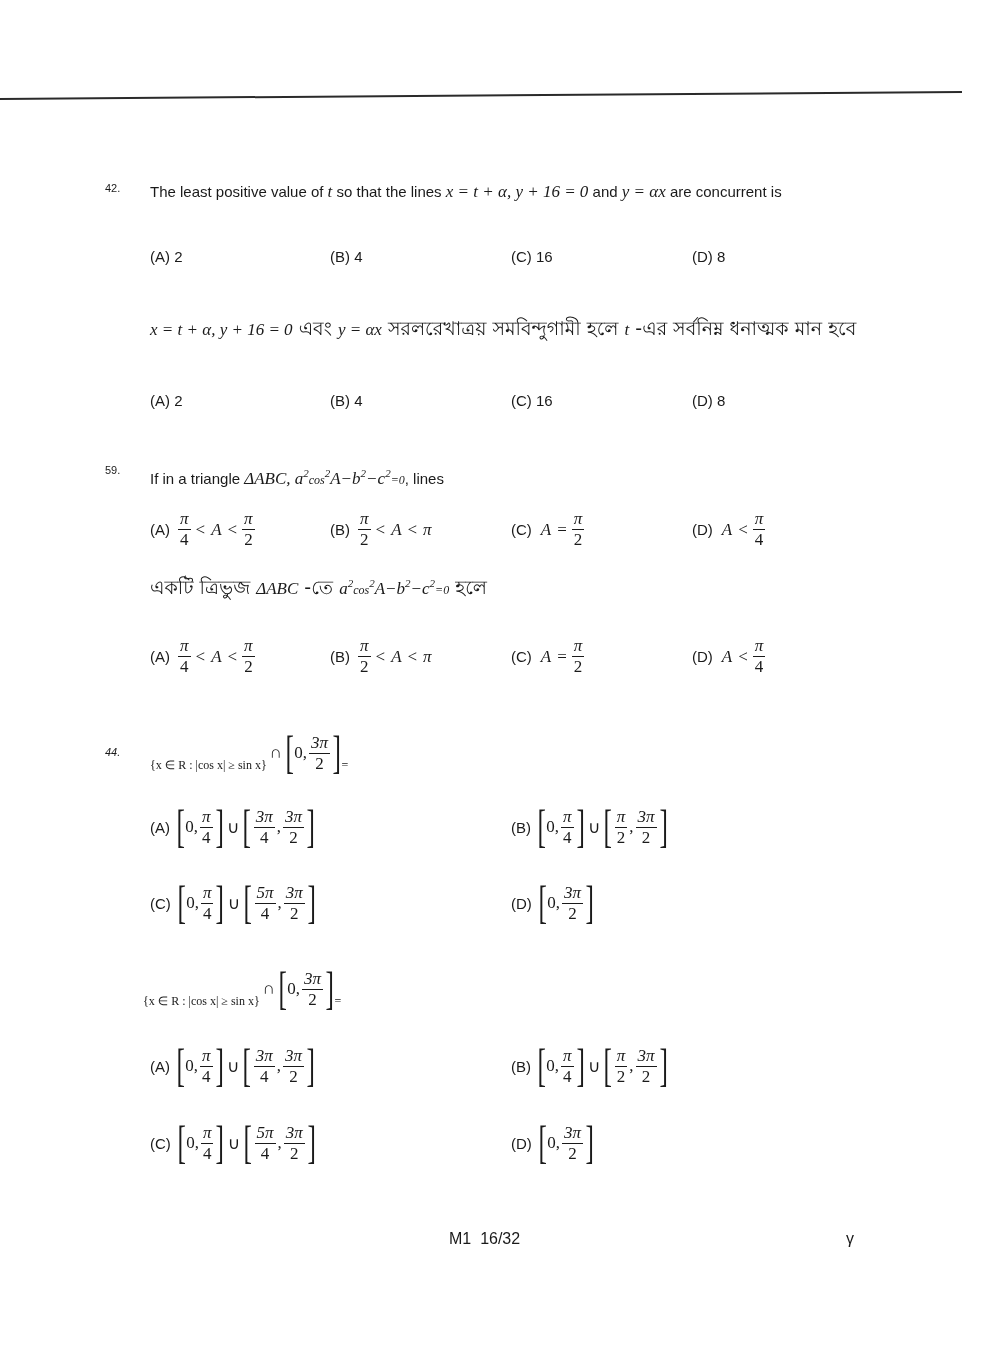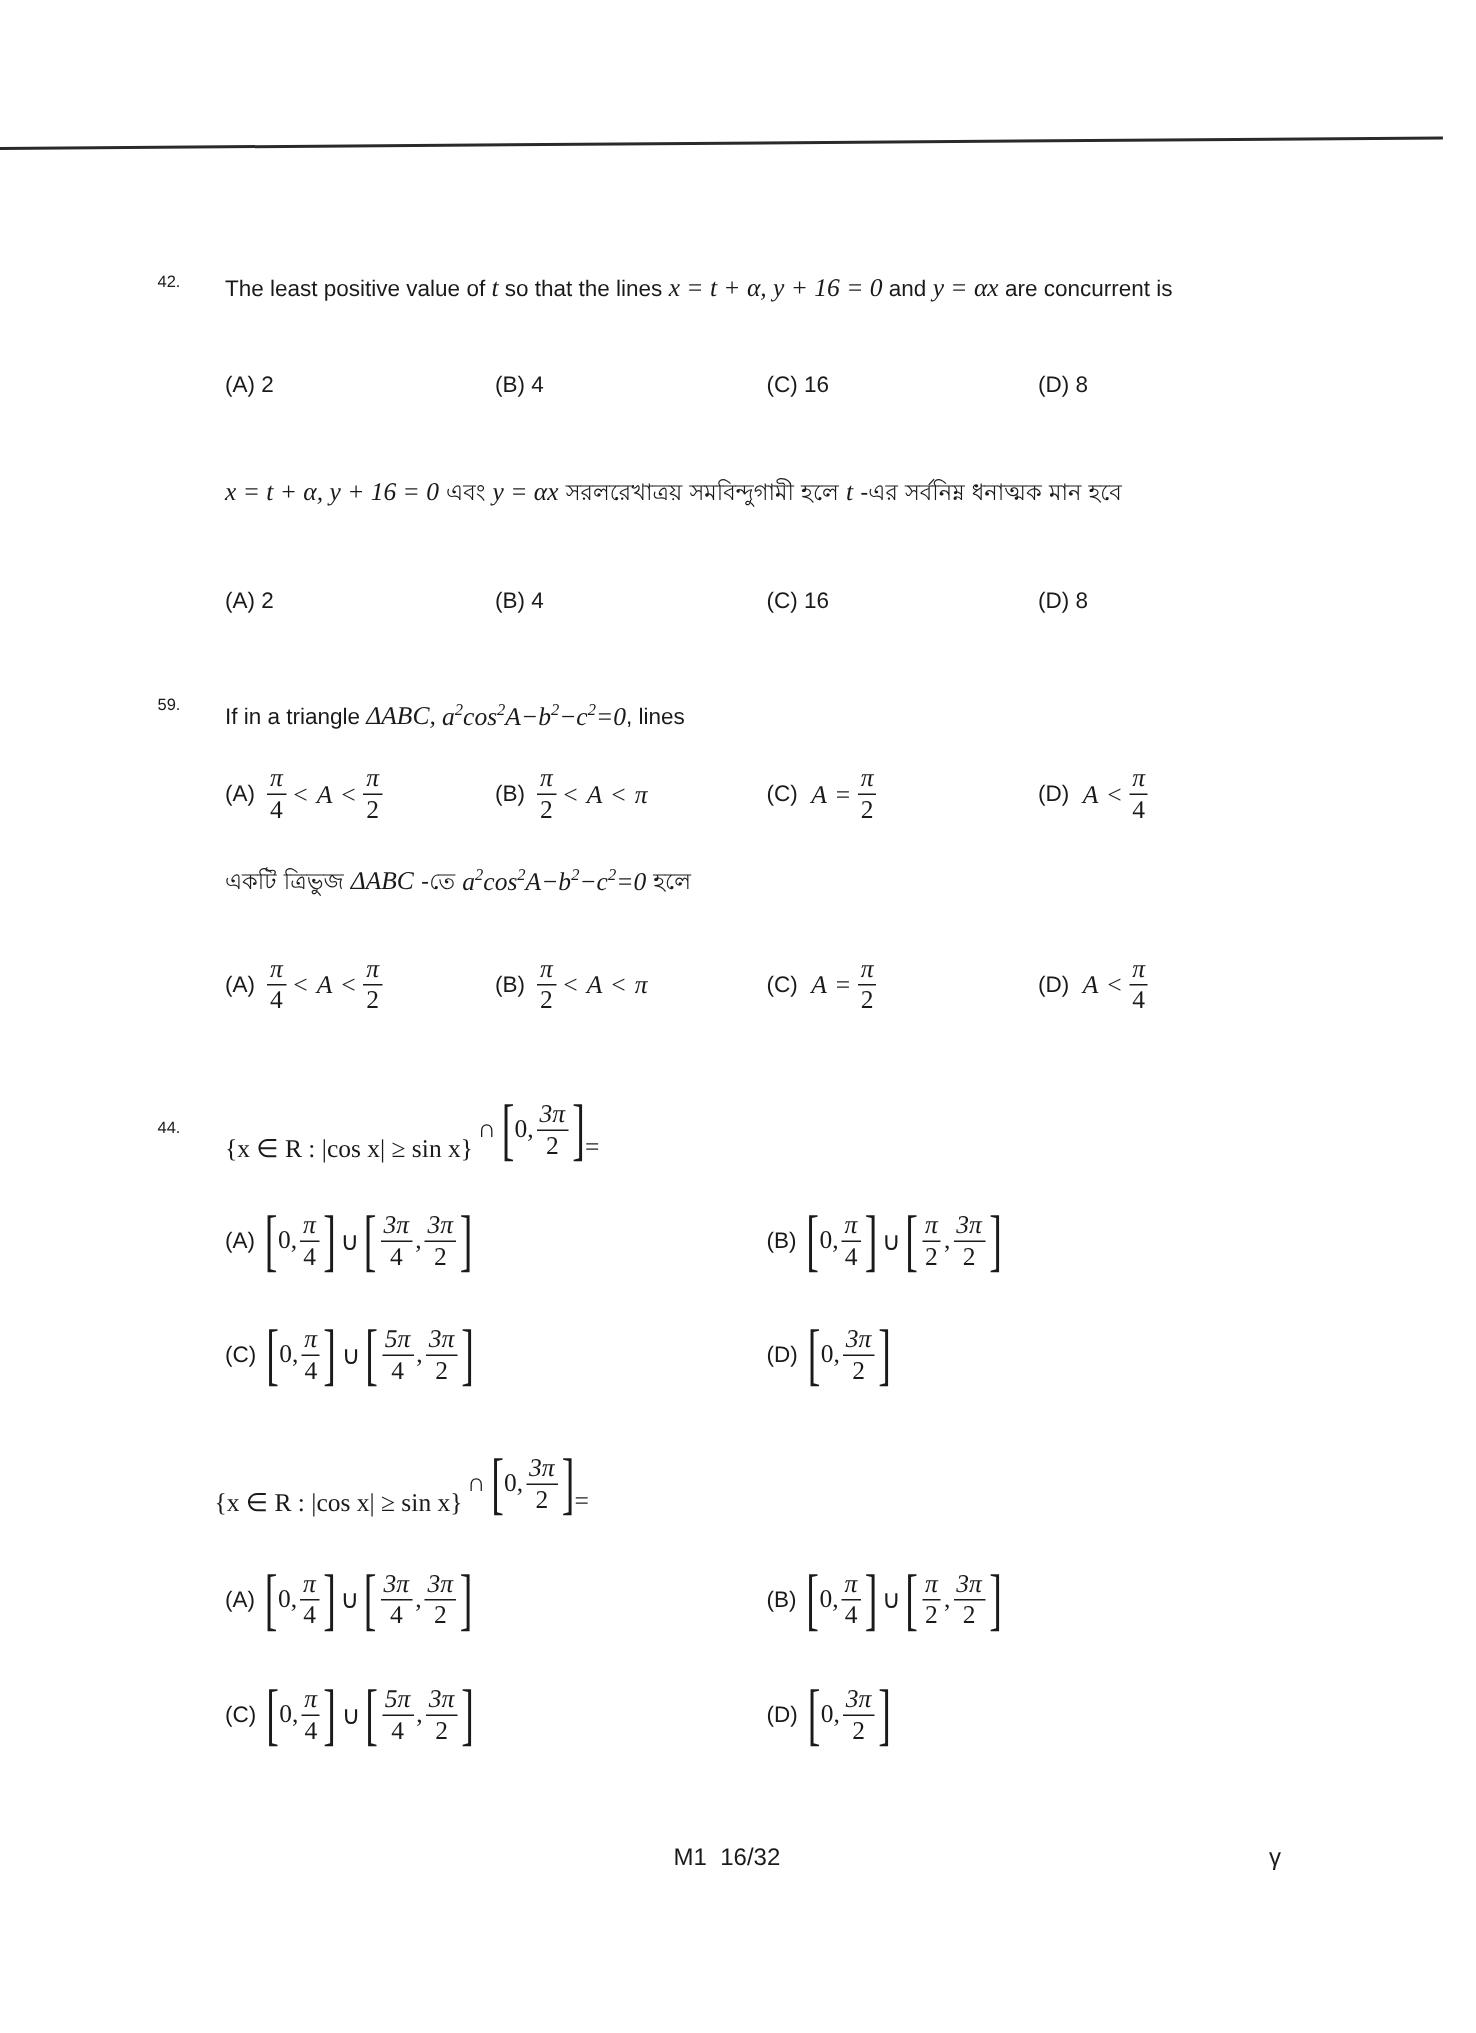--- a/index.html
+++ b/index.html
@@ -3,34 +3,34 @@
 <meta charset="utf-8">
 <style>
   html, body { margin: 0; padding: 0; background: #ffffff; }
   body { width: 984px; height: 1355px; position: relative; overflow: hidden;
          font-family: "Liberation Sans", sans-serif; color: #1a1a1a; font-size: 15px; }
   .rule { position: absolute; left: 0; top: 98px; width: 962px; height: 1.6px; background: #2a2a2a;
           transform: rotate(-0.42deg); transform-origin: left center; }
   .qnum { position: absolute; left: 105px; font-size: 11px; }
   .qtext { position: absolute; left: 150px; width: 712px; font-size: 15px; line-height: 26px; text-align: justify; }
   .math { font-family: "Liberation Serif", serif; font-style: italic; font-size: 17px; }
-  .mathr { font-family: "Liberation Serif", serif; font-size: 17px; margin-top: 24px; }
+  .mathr { font-family: "Liberation Serif", serif; font-size: 12px; margin-top: 24px; }
   .opt { position: absolute; font-size: 15px; display: flex; align-items: center; white-space: nowrap; }
   .frac { display: inline-flex; flex-direction: column; align-items: center; vertical-align: middle;
           font-family: "Liberation Serif", serif; font-size: 17px; line-height: 18px; margin: 0 2px; }
   .frac .num { padding: 0 2px 1px; border-bottom: 1px solid #1a1a1a; font-style: italic; }
   .frac .den { padding-top: 1px; }
   .sym { font-family: "Liberation Serif", serif; font-size: 17px; margin: 0 3px; }
   .ital { font-style: italic; }
   .brk { font-family: "Liberation Serif", serif; font-size: 46px; font-weight: 300; line-height: 46px;
          transform: scaleX(0.55); display: inline-block; margin: 0 -3px; }
   .lbl { margin-right: 6px; }
   .interval { display: inline-flex; align-items: center; font-family: "Liberation Serif", serif; font-size: 17px; }
   .footer { position: absolute; top: 1230px; font-size: 16px; }
-  .bn { font-family: "DejaVu Sans", sans-serif; font-size: 15px; }
+  .bn { font-family: "DejaVu Sans", sans-serif; font-size: 19px; }
   sup { font-size: 11px; }
 </style>
 </head>
 <body>
 
 <div class="rule"></div>
 
 <div class="qnum" style="top:182px;">42.</div>
 <div class="qtext" style="top:179px;">
   <span>The least positive value of </span><span class="math">t</span><span> so that the lines </span><span class="math">x = t + α, y + 16 = 0</span><span> and </span><span class="math">y = αx</span><span> are concurrent is</span>
@@ -141,21 +141,21 @@
 <div class="opt" style="left:692px; top:637px;">
   <span class="lbl">(D)</span>
   <span class="sym ital">A</span>
     <span class="sym">&lt;</span>
   <span class="frac">
       <span class="num">π</span>
       <span class="den">4</span>
     </span>
 </div>
 
-<div class="qnum" style="top:746px;">44.</div>
+<div class="qnum" style="top:746px;font-style:italic;">44.</div>
 
 <div class="opt" style="left:150px; top:730px;">
   <span class="mathr">{x ∈ R : |cos x| ≥ sin x}</span>
   <span class="sym">∩</span>
   <span class="interval">
       <span class="brk">[</span>
       <span>0,</span>
       <span class="frac">
         <span class="num">3π</span>
         <span class="den">2</span>

